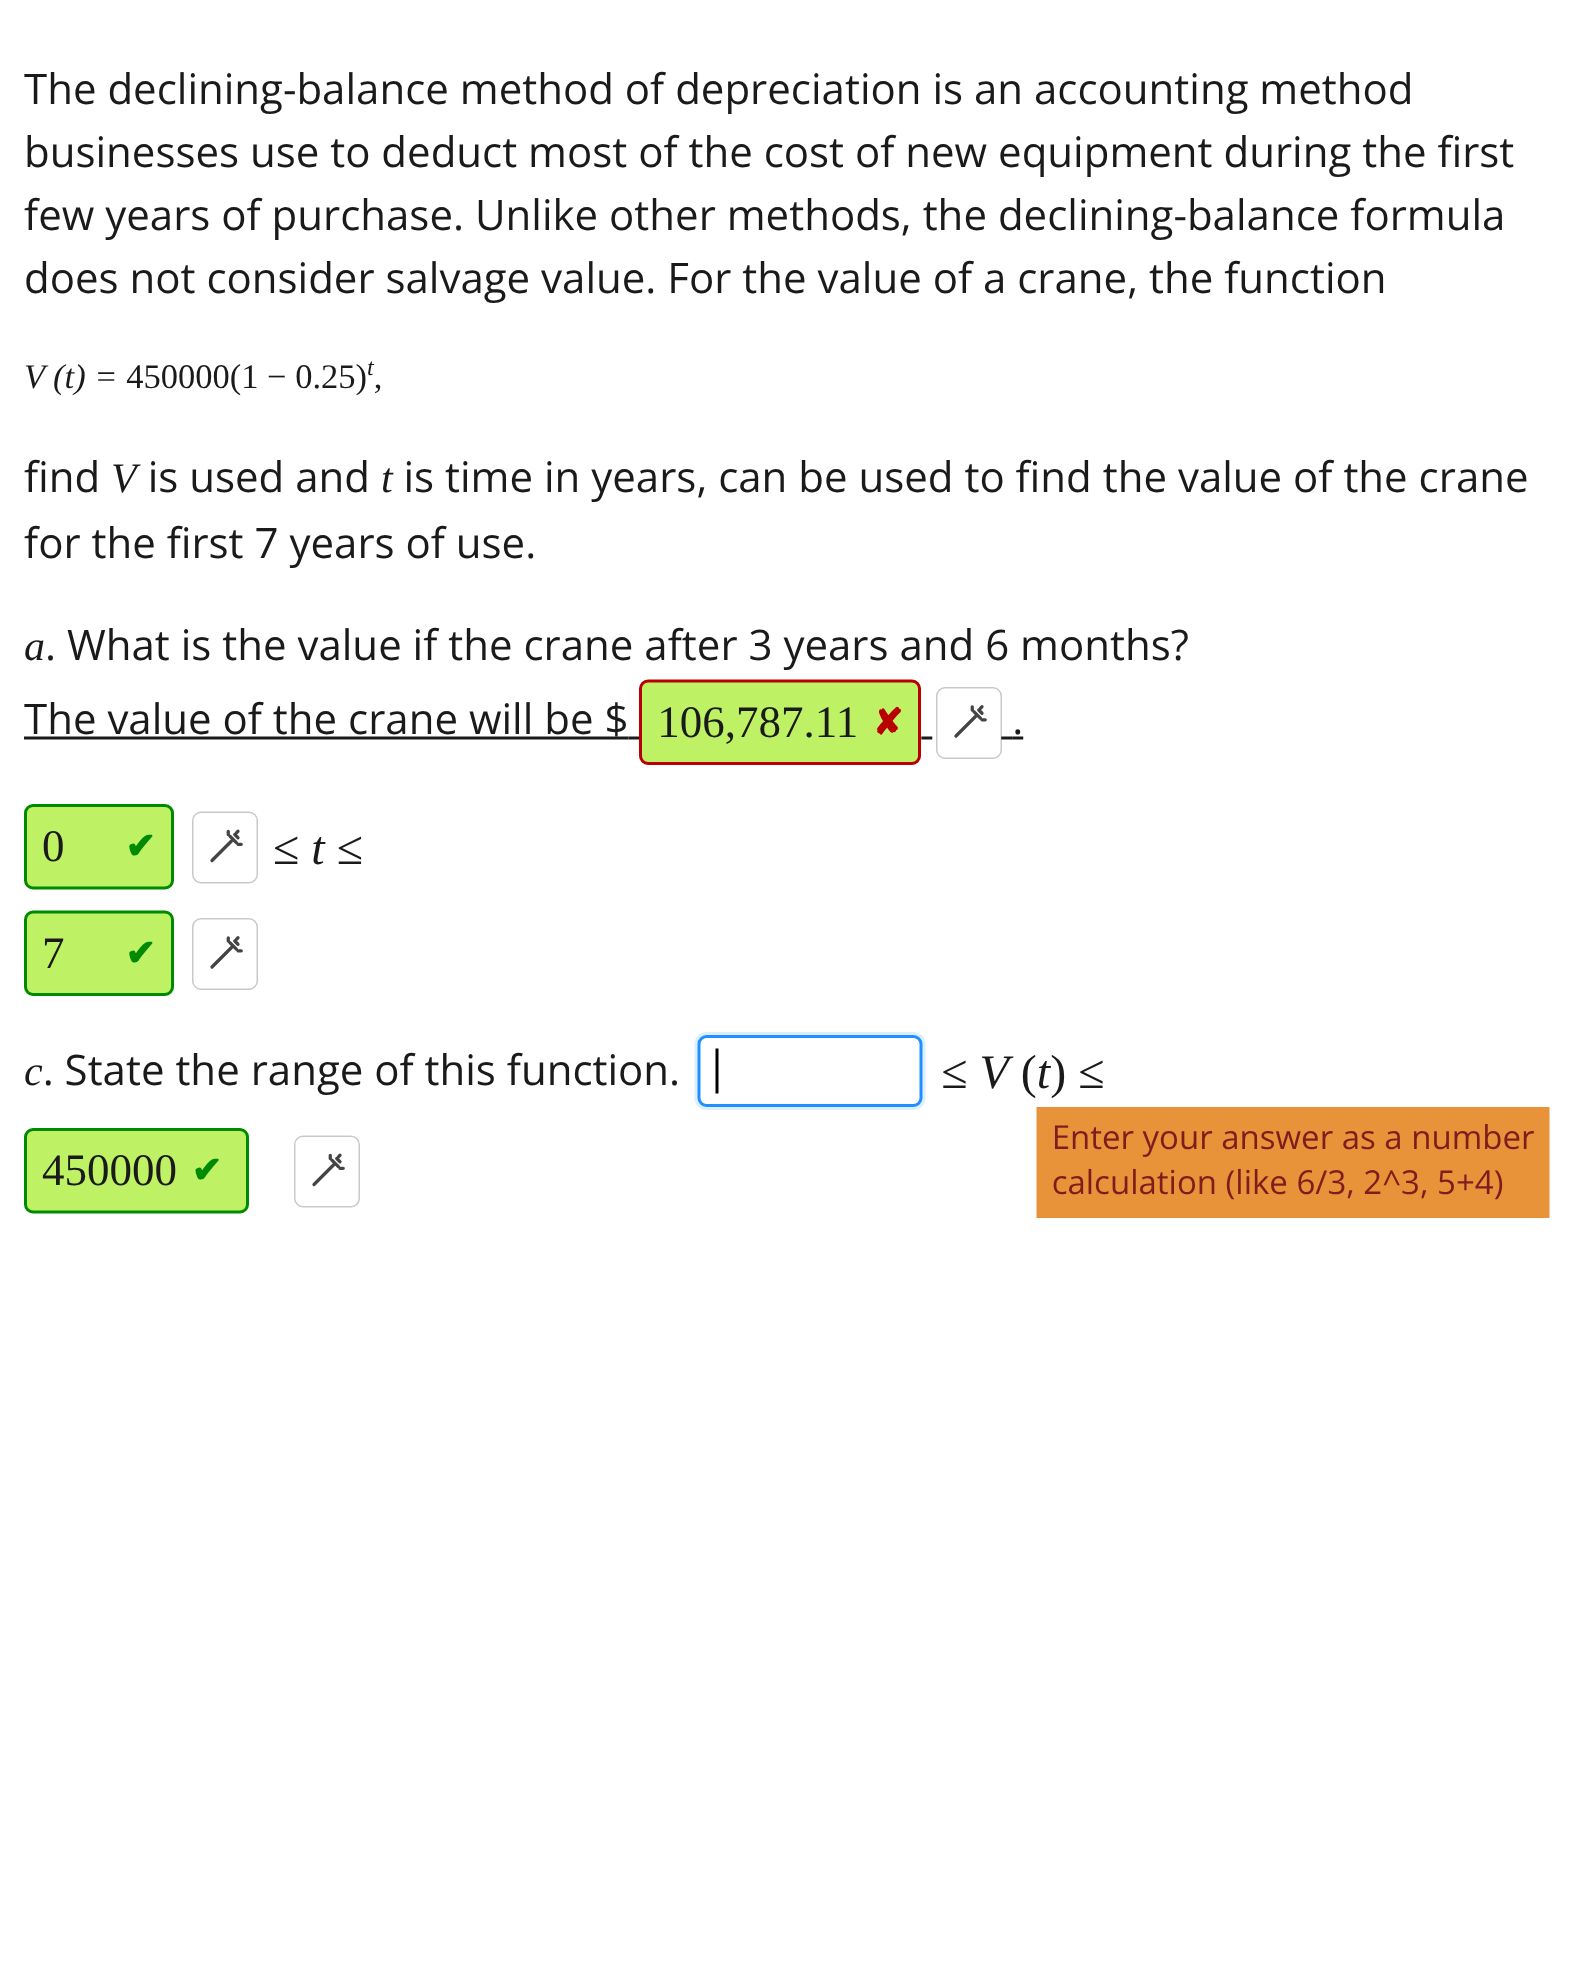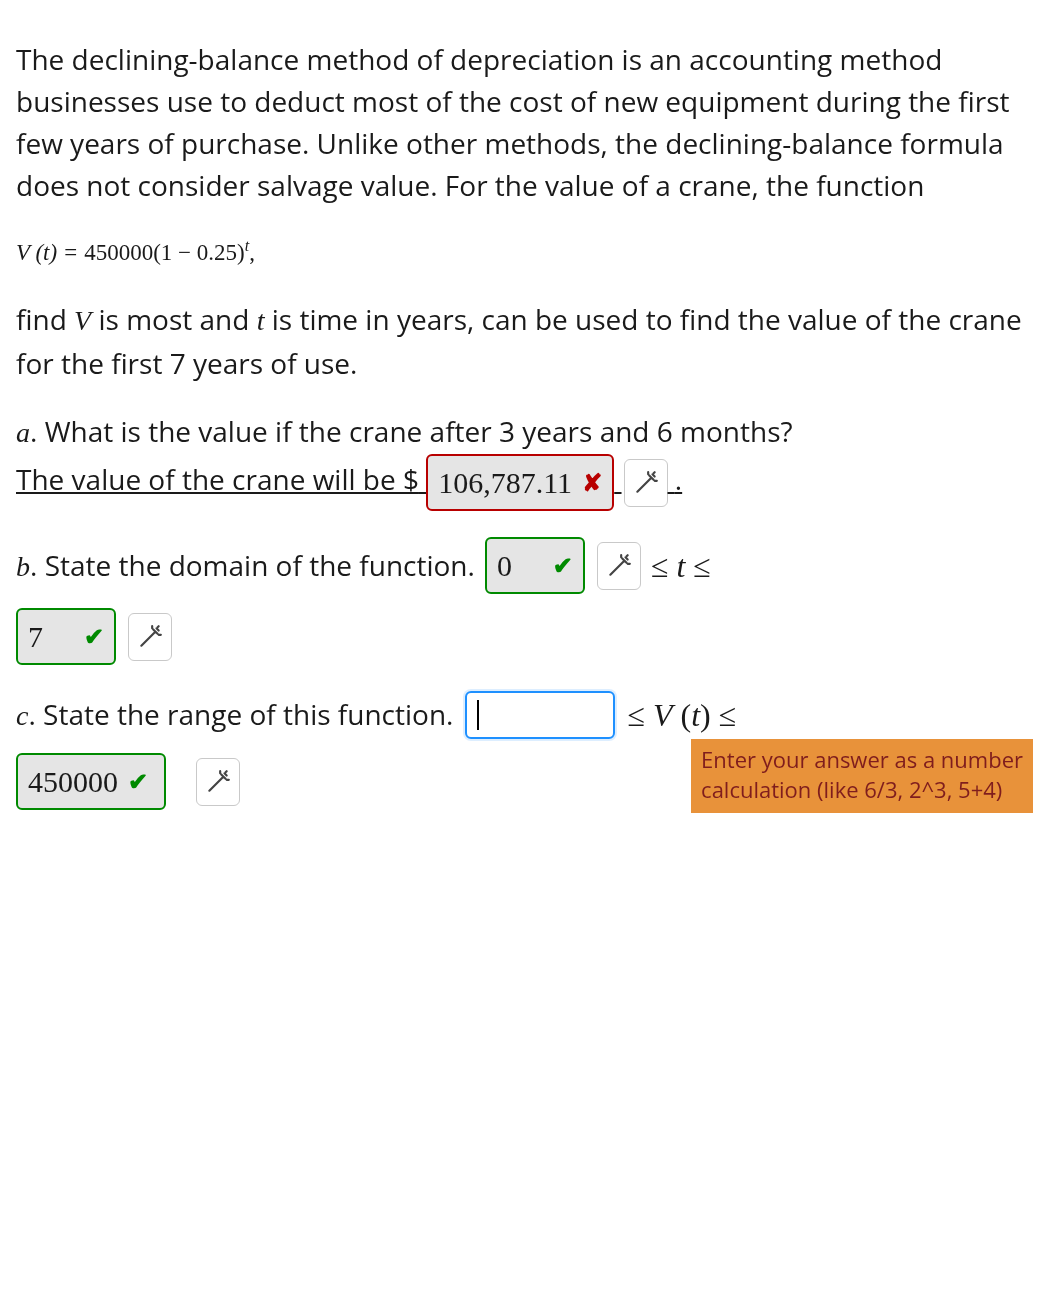--- a/index.html
+++ b/index.html
@@ -18,21 +18,21 @@
   .formula {
     font-family: "Times New Roman", serif;
     font-size: 23px;
     margin: 28px 0;
     white-space: nowrap;
   }
   .sup { font-size: 0.7em; vertical-align: super; font-style: italic; }
   .ans-box {
     display: inline-flex;
     align-items: center;
-    background: #e5e5e5;
+    background: #bef264;
     border: 2px solid #008a00;
     border-radius: 6px;
     padding: 4px 10px;
     font-family: "Times New Roman", serif;
     font-size: 30px;
     gap: 10px;
     min-height: 48px;
     vertical-align: middle;
   }
   .ans-box.wrong { border-color: #b80000; }
@@ -83,21 +83,21 @@
 </head>
 <body>
 
 <div class="row">The declining-balance method of depreciation is an accounting method businesses use to deduct most of the cost of new equipment during the first few years of purchase. Unlike other methods, the declining-balance formula does not consider salvage value. For the value of a crane, the function</div>
 
 <div class="formula">
   <span class="math-ital">V (t) = </span><span class="math">450000(1 − 0.25)</span><span class="sup">t</span><span>,</span>
 </div>
 
 <div class="row">
-  <span>find </span><span class="math-ital">V</span><span> is most and </span><span class="math-ital">t</span><span> is time in years, can be used to find the value of the crane for the first 7 years of use.</span>
+  <span>find </span><span class="math-ital">V</span><span> is used and </span><span class="math-ital">t</span><span> is time in years, can be used to find the value of the crane for the first 7 years of use.</span>
 </div>
 
 <div class="row">
   <div>
     <span class="q-label">a</span><span>. What is the value if the crane after 3 years and 6 months?</span>
   </div>
   <div style="text-decoration:underline;">
     <span>The value of the crane will be $</span>
     <span class="ans-box wrong">
       <span>106,787.11</span>
@@ -107,23 +107,20 @@
       <svg class="wand" viewBox="0 0 24 24">
           <path fill="none" stroke="#444" stroke-width="2" stroke-linecap="round" d="M4 20 L16 8 M15 5 L19 9 M18 4 L20 6 M14 2v2 M22 10h-2 M20 2l-1 1"></path>
         </svg>
     </span>
     <span> .</span>
   </div>
 </div>
 
 <div class="row">
   <div style="display:flex;flex-wrap:wrap;align-items:center;gap:10px;">
-    <span>
-      <span class="q-label">b</span><span>. State the domain of the function. </span>
-    </span>
     <span class="ans-box" style="min-width:100px;">
       <span>0</span>
       <span style="flex:1"></span>
       <span class="mark-check">✔</span>
     </span>
     <span class="wand-btn">
       <svg class="wand" viewBox="0 0 24 24">
           <path fill="none" stroke="#444" stroke-width="2" stroke-linecap="round" d="M4 20 L16 8 M15 5 L19 9 M18 4 L20 6 M14 2v2 M22 10h-2 M20 2l-1 1"></path>
         </svg>
     </span>

